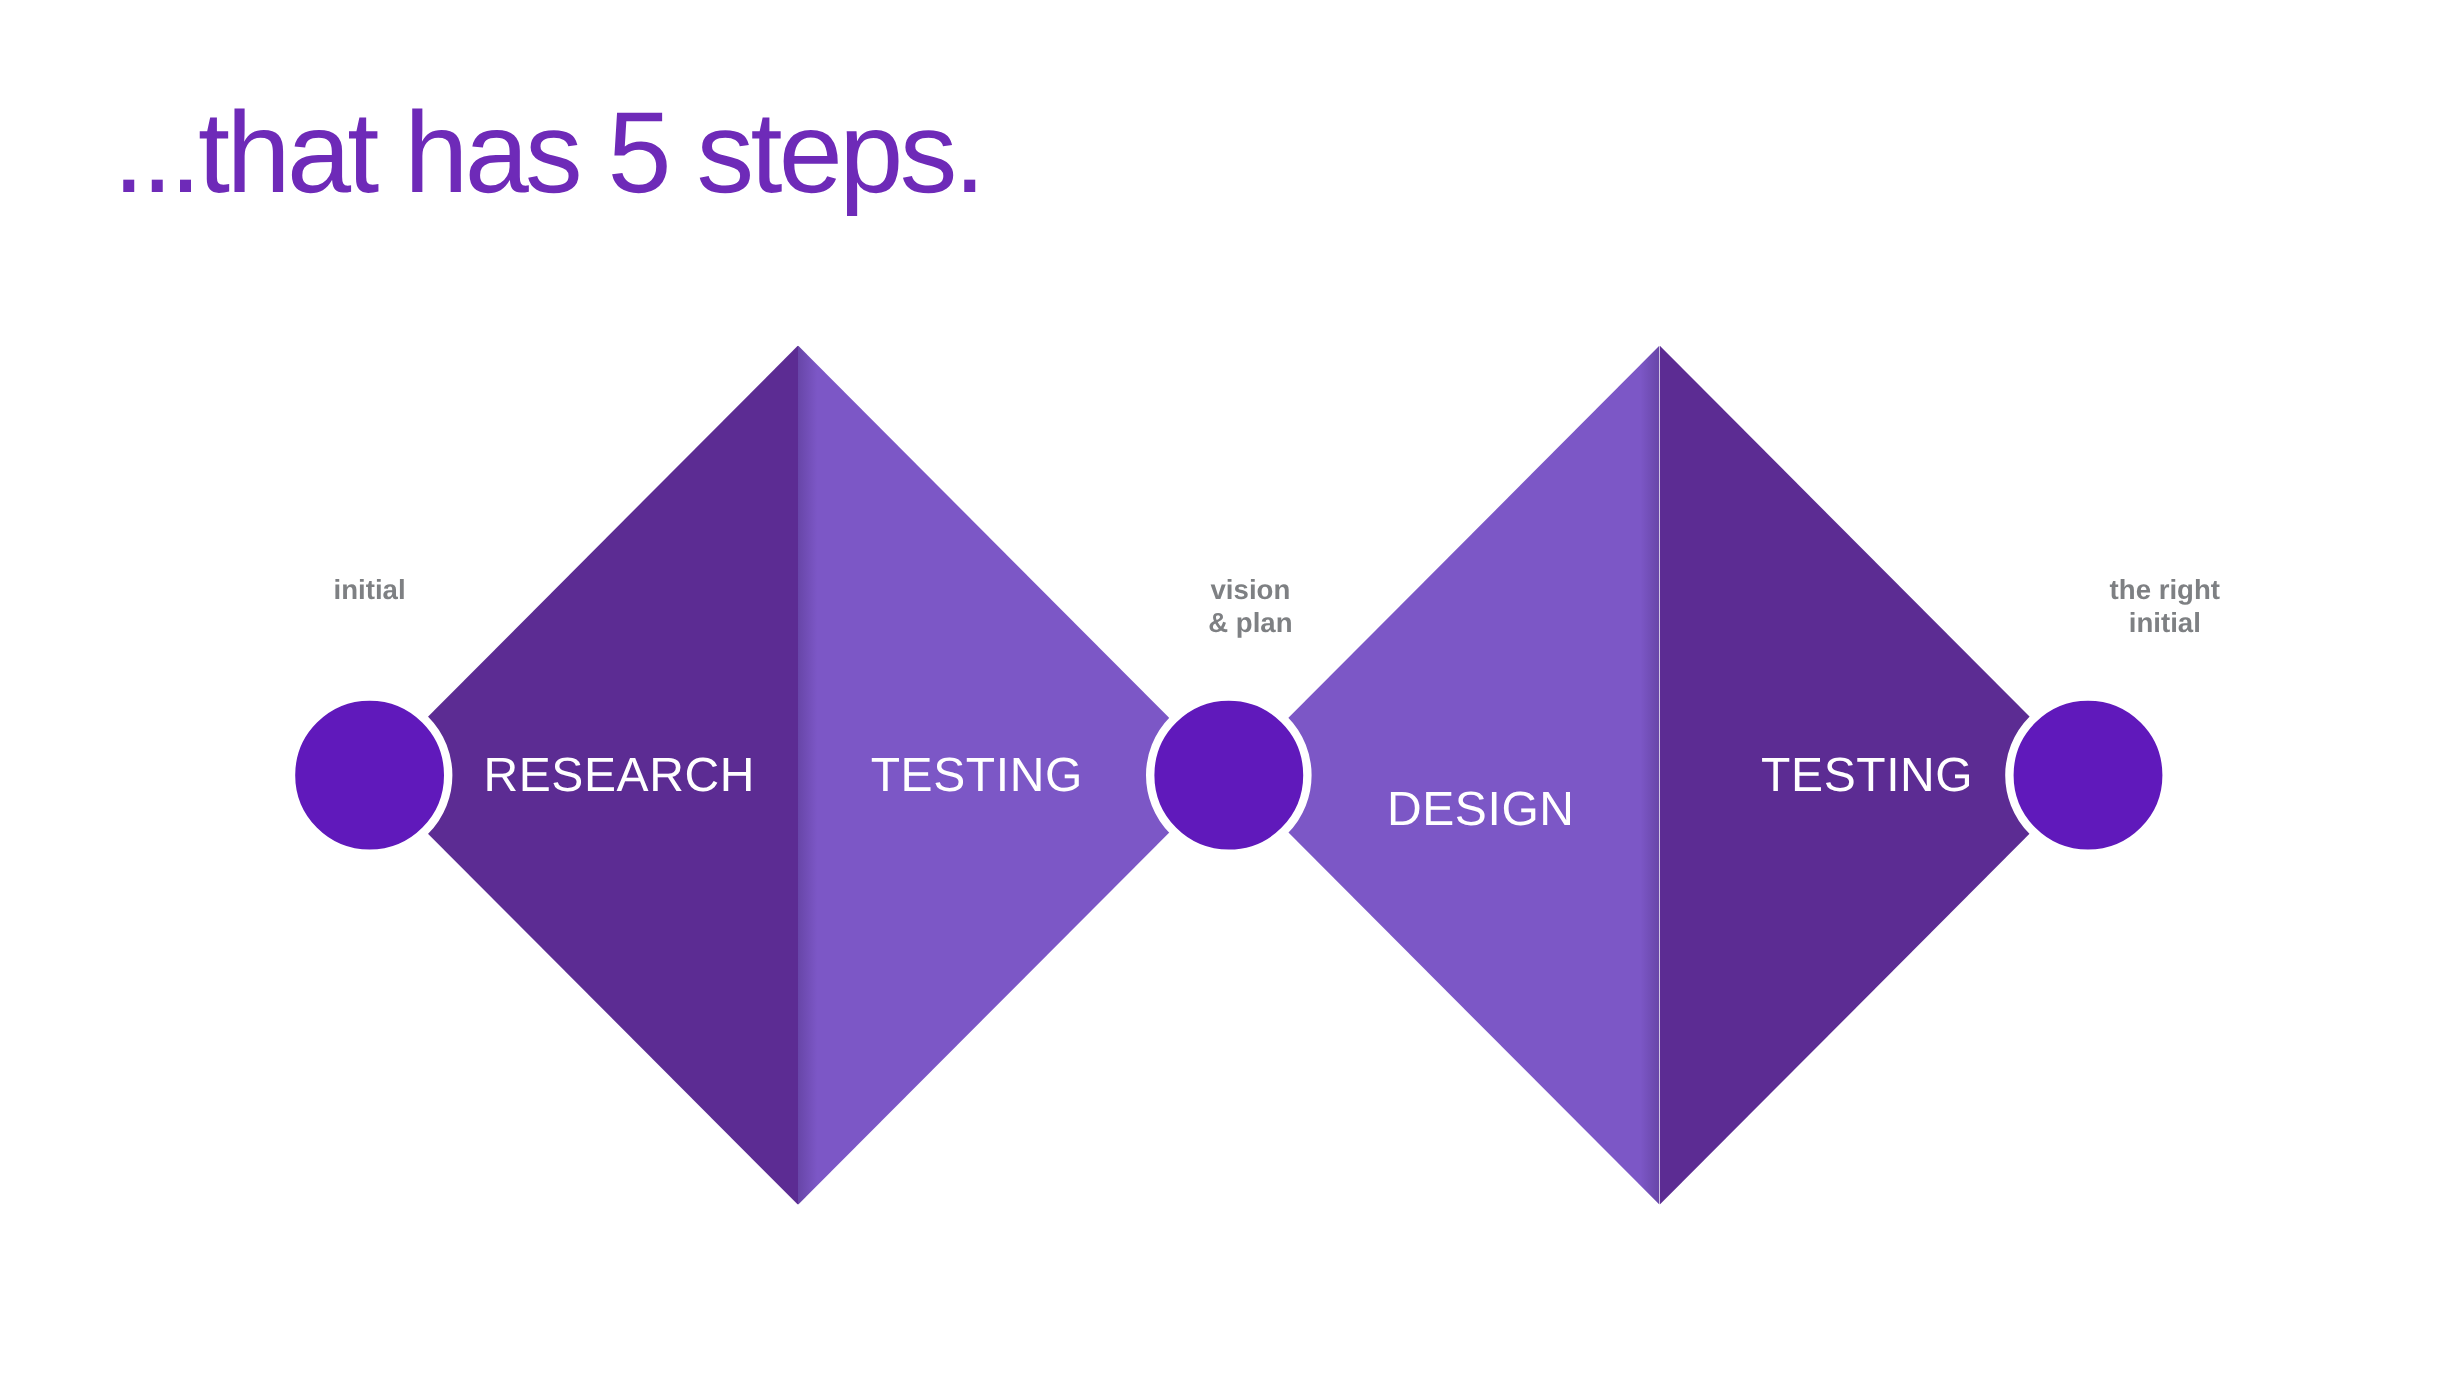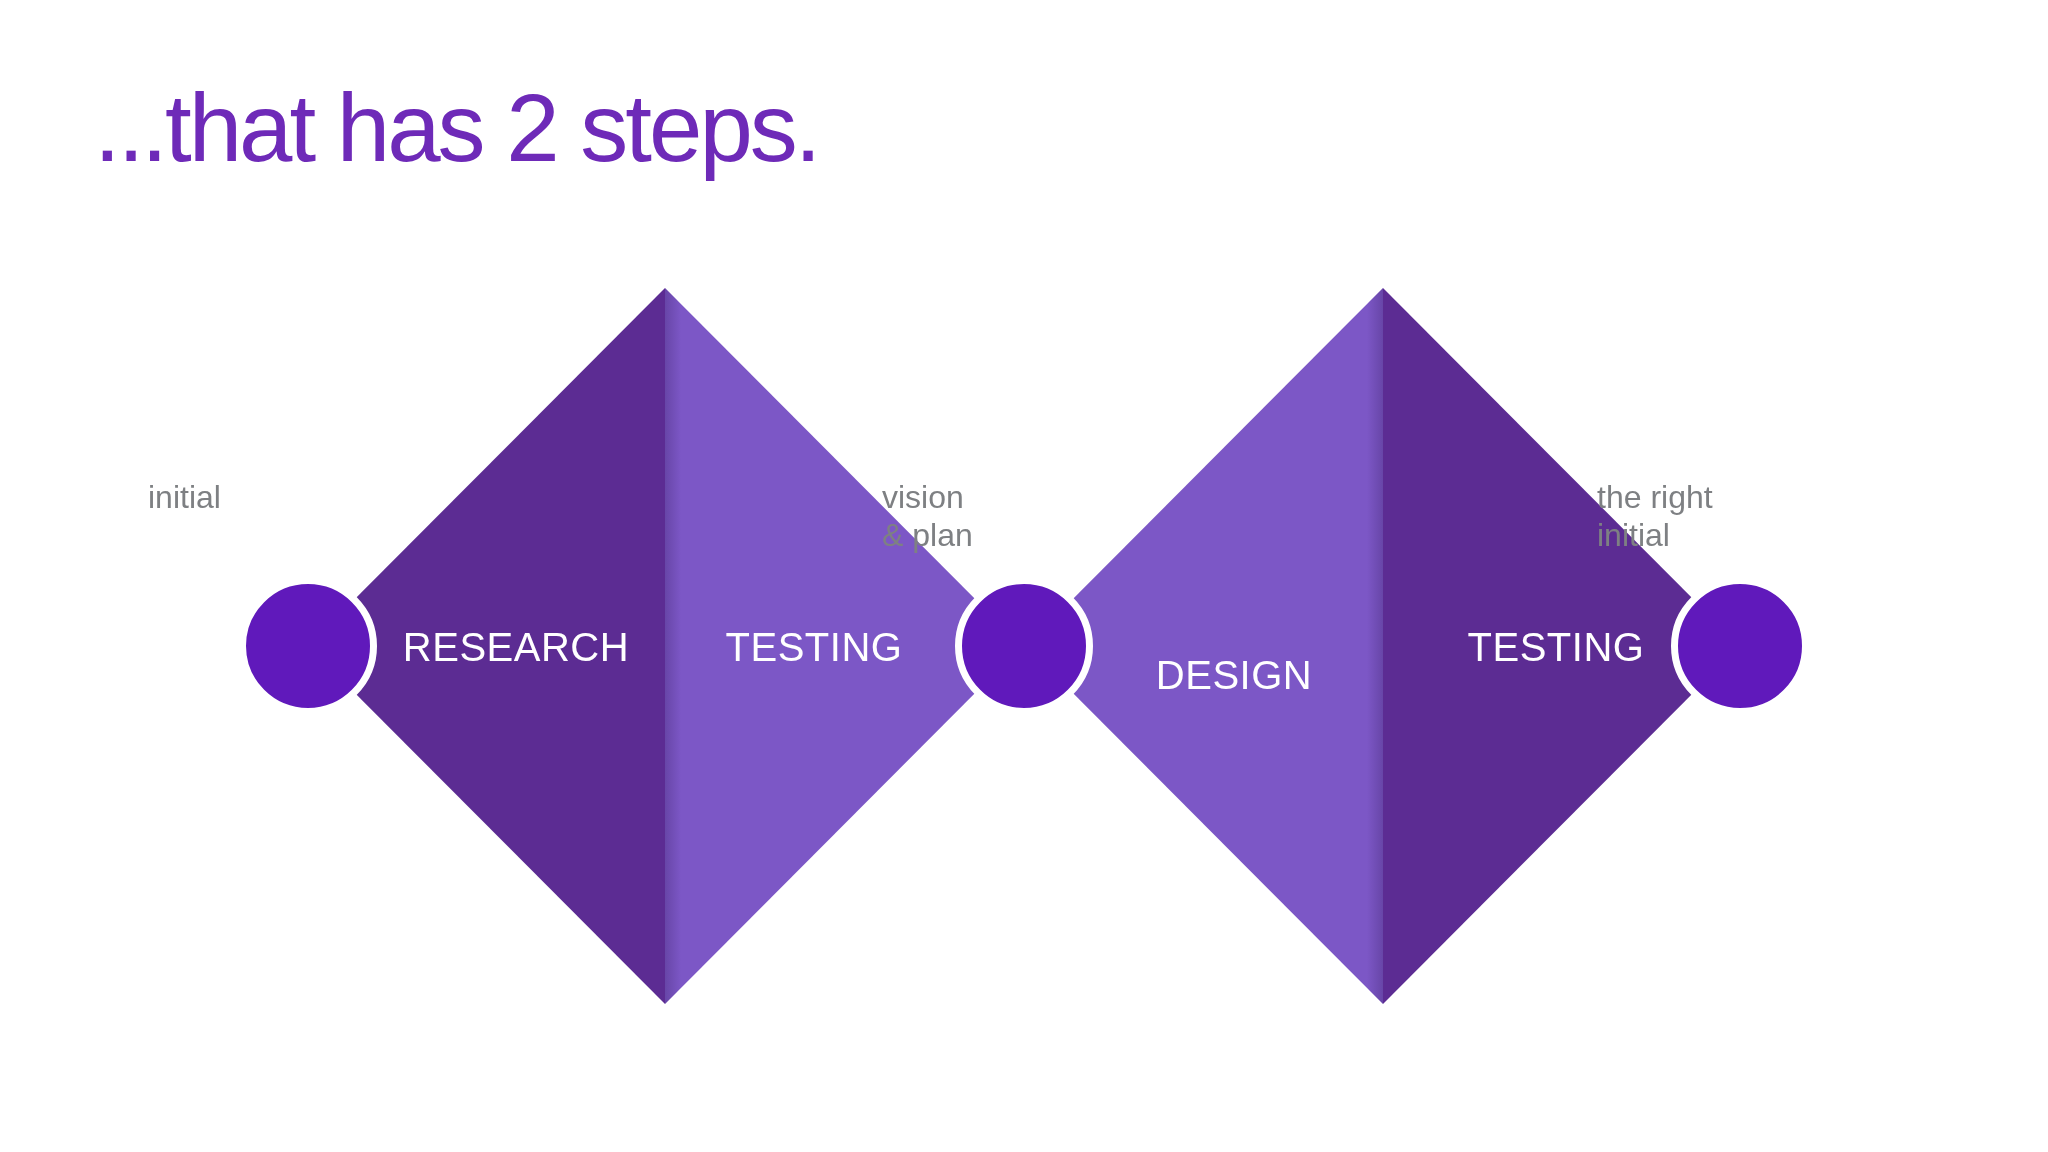--- a/index.html
+++ b/index.html
@@ -89,36 +89,37 @@
   }
   .n1 { left: 239px; }
   .n2 { left: 955px; }
   .n3 { left: 1671px; }
 
   
   .milestone {
     position: absolute;
     top: 478px;
     width: 320px;
-    text-align: left;
-    font-size: 32px;
+    text-align: center;
+    font-size: 23px;
     line-height: 1.2;
     color: var(--milestone-text, #7e8083);
+    font-weight: bold;
   }
   .m1 { left: 148px; }
   .m2 { left: 882px; }
-  .m3 { left: 1597px; }
+  .m3 { left: 1644px; }
   .milestone span { display: block; }
 </style>
 </head>
 <body>
 
 <div class="slide">
 
-  <h1 class="title">...that has 2 steps.</h1>
+  <h1 class="title">...that has 5 steps.</h1>
 
   <div class="diamond d1">
     <div class="half half-l shade-dark"></div>
     <div class="half half-r shade-light fold-from-left"></div>
   </div>
 
   <div class="diamond d2">
     <div class="half half-l shade-light fold-from-right"></div>
     <div class="half half-r shade-dark"></div>
   </div>

